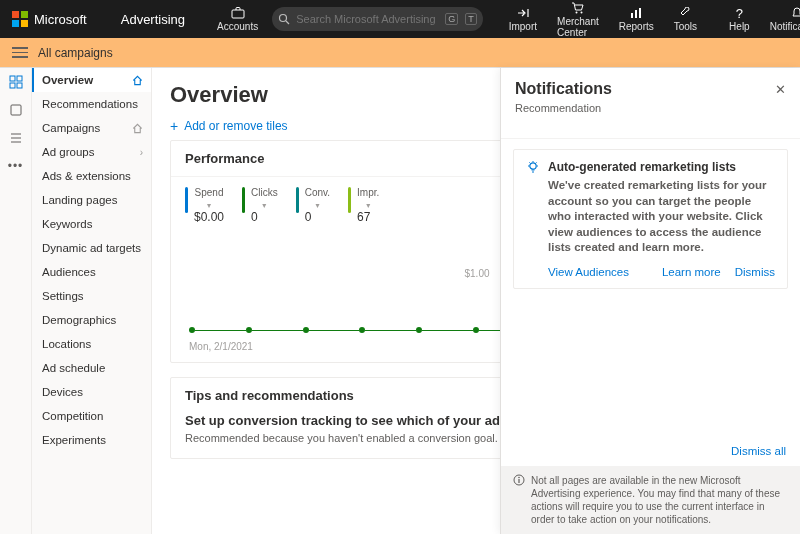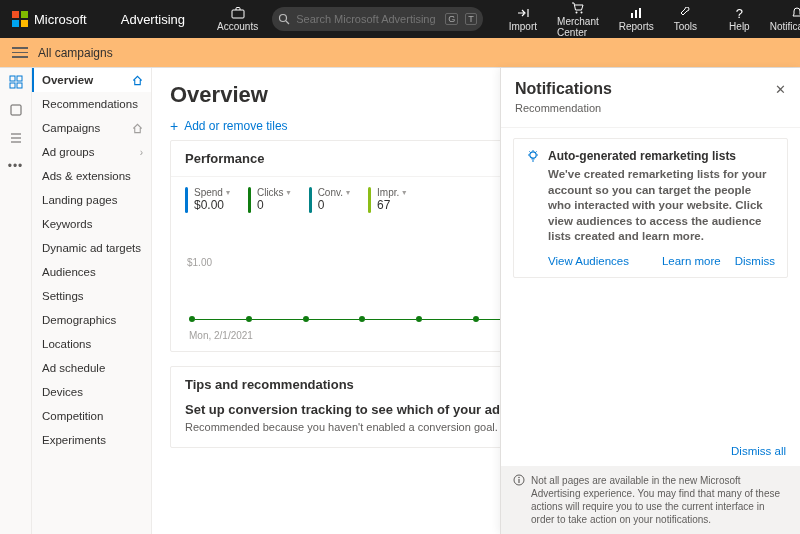--- a/index.html
+++ b/index.html
@@ -46,41 +46,41 @@
   .page-title { font-size: 22px; font-weight:600; margin-bottom: 10px; }
   .addtiles { color:#0078d4; font-size:12px; cursor:pointer; display:flex; align-items:center; gap:6px; margin-bottom:6px; }
   .card { border:1px solid #edebe9; border-radius:2px; background:#fff; margin-bottom:14px; }
   .card-hd { font-weight:600; font-size:13px; padding:10px 14px; border-bottom:1px solid #f3f2f1; }
   .metrics { display:flex; gap:18px; padding:10px 14px 4px; flex-wrap:wrap; }
   .metric { display:flex; gap:6px; align-items:flex-start; }
   .metric .bar { width:3px; height:26px; background:#0078d4; border-radius:2px; }
   .metric.green .bar { background:#107c10; }
   .metric.teal .bar { background:#038387; }
   .metric.olive .bar{ background:#8cbd18; }
-  .metric .lbl { font-size:10px; color:#605e5c; display:flex; align-items:center; gap:3px; }
+  .metric .lbl { font-size:10px; color:#605e5c; display:flex; align-items:center; gap:3px;flex-direction:column; }
   .metric .val { font-size:12px; }
   .metric .chev { font-size:8px; color:#a19f9d; }
   .chartarea { padding: 6px 14px 10px; }
-  .ylabel { font-size:10px; color:#a19f9d; margin:34px 0 48px 2px; }
+  .ylabel { font-size:10px; color:#a19f9d; margin:34px 0 48px 2px;text-align:center; }
   .axis-line { display:flex; align-items:center; gap:0; padding: 0 4px; }
   .axis-line .pt { width:6px; height:6px; background:#107c10; border-radius:50%; }
   .axis-line .seg { flex:1; height:1px; background:#107c10; }
   .dates { display:flex; justify-content:space-between; font-size:10px; color:#a19f9d; margin-top:8px; padding:0 4px; }
   .tips-title { font-weight:600; font-size:13px; padding:10px 14px; }
   .tips-body { padding: 0 14px 14px; }
   .tips-head { font-size:13px; font-weight:600; margin-bottom:4px; }
   .tips-sub { font-size:11px; color:#605e5c; }
   .tips-sub a { color:#0078d4; text-decoration:none; }
 
   
   .panel { position:absolute; top:68px; right:0; width:300px; height:calc(534px - 68px); background:#fff; border-left:1px solid #e1dfdd; box-shadow:-2px 0 8px rgba(0,0,0,.06); display:flex; flex-direction:column; }
   .panel-hd { padding:12px 14px 4px; display:flex; justify-content:space-between; align-items:center; }
   .panel-title { font-size:16px; font-weight:600; }
   .panel-close { cursor:pointer; color:#605e5c; font-size:13px; }
-  .panel-sub { font-size:11px; color:#605e5c; padding:0 14px 13px; border-bottom:1px solid #f3f2f1; }
+  .panel-sub { font-size:11px; color:#605e5c; padding:0 14px 24px; border-bottom:1px solid #f3f2f1; }
   .note { margin:10px 12px; border:1px solid #edebe9; border-radius:2px; padding:10px 12px; }
   .note-hd { display:flex; gap:8px; }
   .bulb { color:#0078d4; font-size:14px; }
   .note-title { font-size:12px; font-weight:600; }
   .note-body { font-size:11.5px; color:#605e5c; margin:4px 0 10px 22px; line-height:1.35;font-weight:bold; }
   .note-actions { display:flex; justify-content:space-between; align-items:center; margin-left:22px; }
   .link { color:#0078d4; font-size:11.5px; cursor:pointer; }
   .link-group { display:flex; gap:14px; }
   .panel-foot { margin-top:auto; }
   .dismiss-all { text-align:right; padding:8px 14px; }

